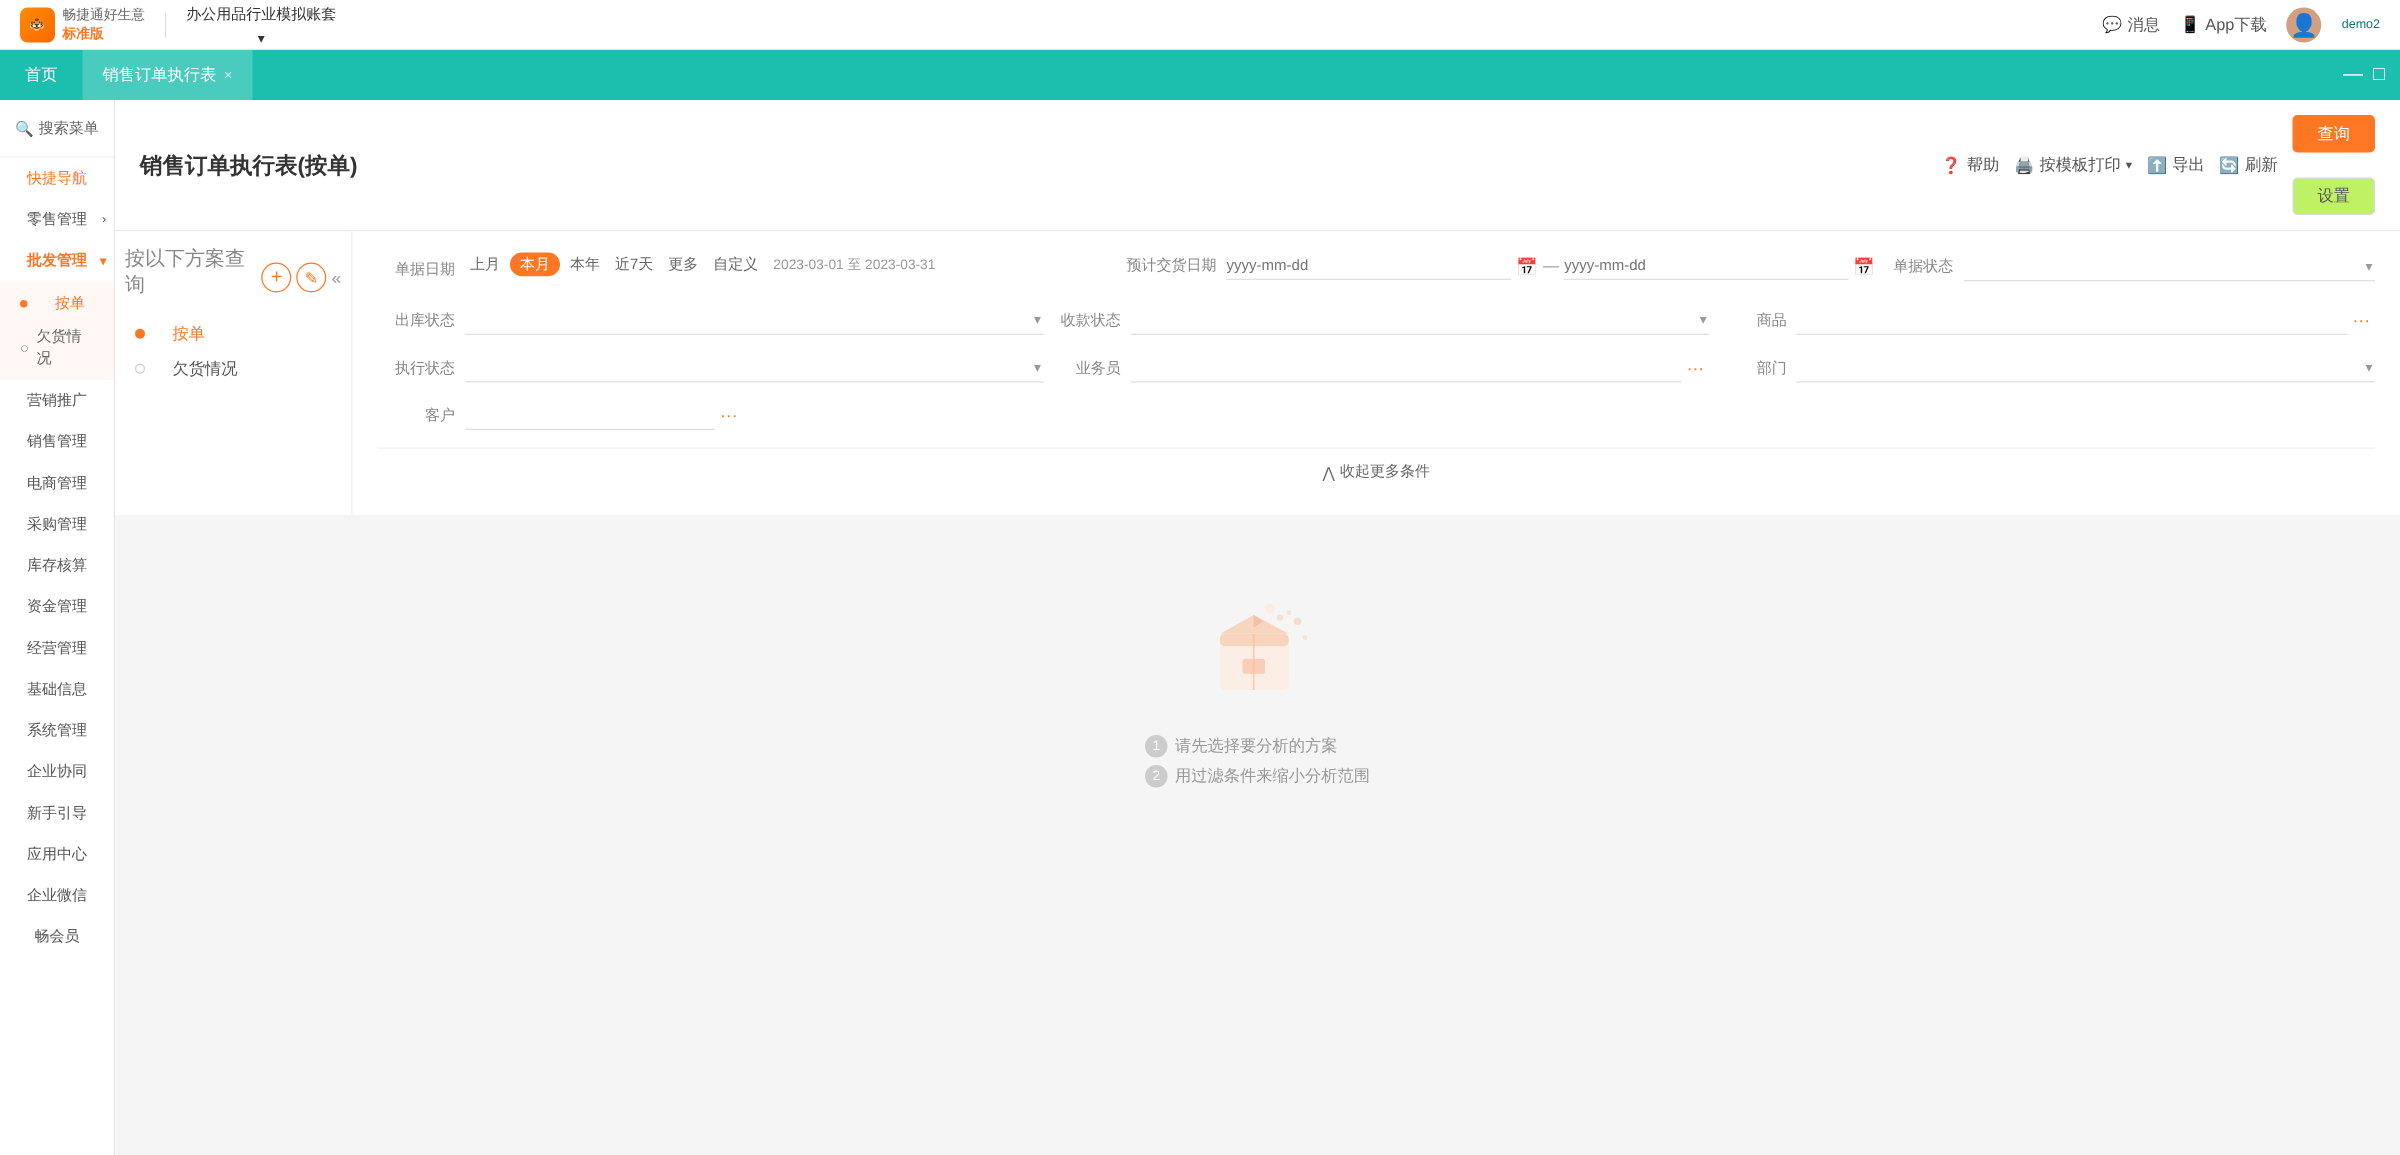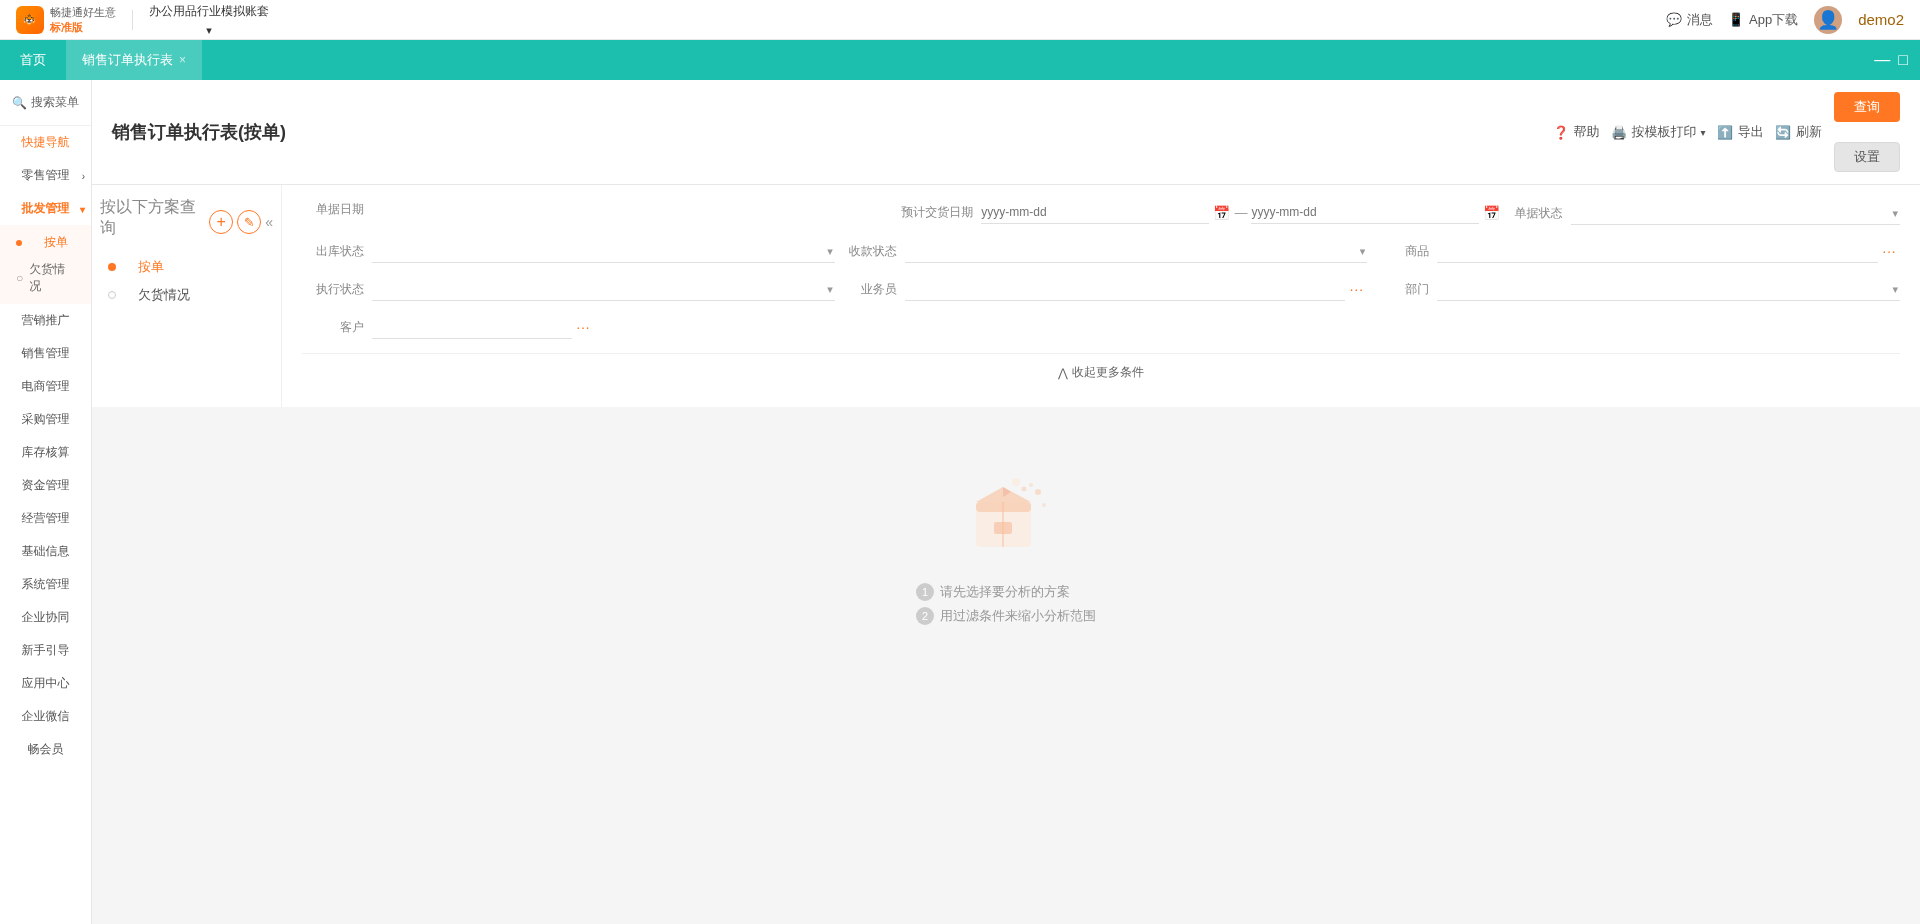--- a/index.html
+++ b/index.html
@@ -40,21 +40,21 @@
 
     
     .content { flex: 1; overflow-y: auto; padding: 0; background: #f5f5f5; }
 
     
     .page-header { background: #fff; padding: 12px 20px; border-bottom: 1px solid #e8e8e8; display: flex; align-items: center; justify-content: space-between; }
     .page-title { font-size: 18px; font-weight: 600; color: #333; }
     .page-actions { display: flex; align-items: center; gap: 12px; font-size: 13px; color: #555; }
     .page-action-btn { display: flex; align-items: center; gap: 4px; cursor: pointer; color: #555; }
     .btn-primary { background: #ff7722; color: white; border: none; padding: 6px 20px; border-radius: 4px; cursor: pointer; font-size: 13px; }
-    .btn-secondary { background: #e5e5e5; color: #555; border: 1px solid #d9d9d9; padding: 5px 16px; border-radius: 4px; cursor: pointer; font-size: 13px; }
+    .btn-secondary { background: #bef264; color: #555; border: 1px solid #d9d9d9; padding: 5px 16px; border-radius: 4px; cursor: pointer; font-size: 13px; }
 
     
     .filter-panel { background: #fff; margin: 0; padding: 0; }
     .filter-inner { display: flex; }
     .filter-left { width: 190px; border-right: 1px solid #f0f0f0; padding: 12px 8px; flex-shrink: 0; }
     .filter-left-title { font-size: 16px; color: #888; margin-bottom: 8px; display: flex; align-items: center; gap: 4px; }
     .filter-left-action { width: 24px; height: 24px; border-radius: 50%; border: 1px solid #ff7722; color: #ff7722; display: flex; align-items: center; justify-content: center; cursor: pointer; font-size: 14px; }
     .filter-left-collapse { cursor: pointer; color: #999; font-size: 14px; }
     .filter-option { display: flex; align-items: center; gap: 22px; padding: 5px 8px; cursor: pointer; border-radius: 4px; font-size: 13px; color: #555; }
     .filter-option.active { color: #ff7722; }
@@ -117,21 +117,21 @@
       <span>💬</span>
       <span>消息</span>
     </div>
     <div class="top-btn">
       <span>📱</span>
       <span>App下载</span>
     </div>
     <div class="avatar">
       <span style="font-size:18px;">👤</span>
     </div>
-    <span style="font-size:15px;color:#a16207;">demo2</span>
+    <span style="font-size:10px;color:#0f766e;">demo2</span>
   </div>
 </div>
 
 <div class="nav-tabs">
   <div class="nav-tab nav-tab-home">
     <span>首页</span>
   </div>
   <div class="nav-tab active">
     <span>销售订单执行表</span>
     <span class="close-btn">×</span>
@@ -272,20 +272,31 @@
             <span>欠货情况</span>
           </div>
         </div>
 
         <div class="filter-right">
 
           <div class="filter-row">
 
             <div class="filter-item" style="flex:1.5;">
               <span class="filter-label">单据日期</span>
+              <div class="filter-control" style="flex-direction:column;align-items:flex-start;">
+                <div class="date-shortcuts">
+                  <span class="date-shortcut">上月</span>
+                  <span class="date-shortcut active">本月</span>
+                  <span class="date-shortcut">本年</span>
+                  <span class="date-shortcut">近7天</span>
+                  <span class="date-shortcut">更多</span>
+                  <span class="date-shortcut">自定义</span>
+                  <span class="date-range-text">2023-03-01 至 2023-03-31</span>
+                </div>
+              </div>
             </div>
 
             <div class="filter-item" style="flex:1.5;">
               <span class="filter-label">预计交货日期</span>
               <div class="date-range">
                 <input type="text" class="date-input" placeholder="yyyy-mm-dd" style="">
                 <span class="date-icon">📅</span>
                 <span class="date-sep">—</span>
                 <input type="text" class="date-input" placeholder="yyyy-mm-dd" style="">
                 <span class="date-icon">📅</span>

